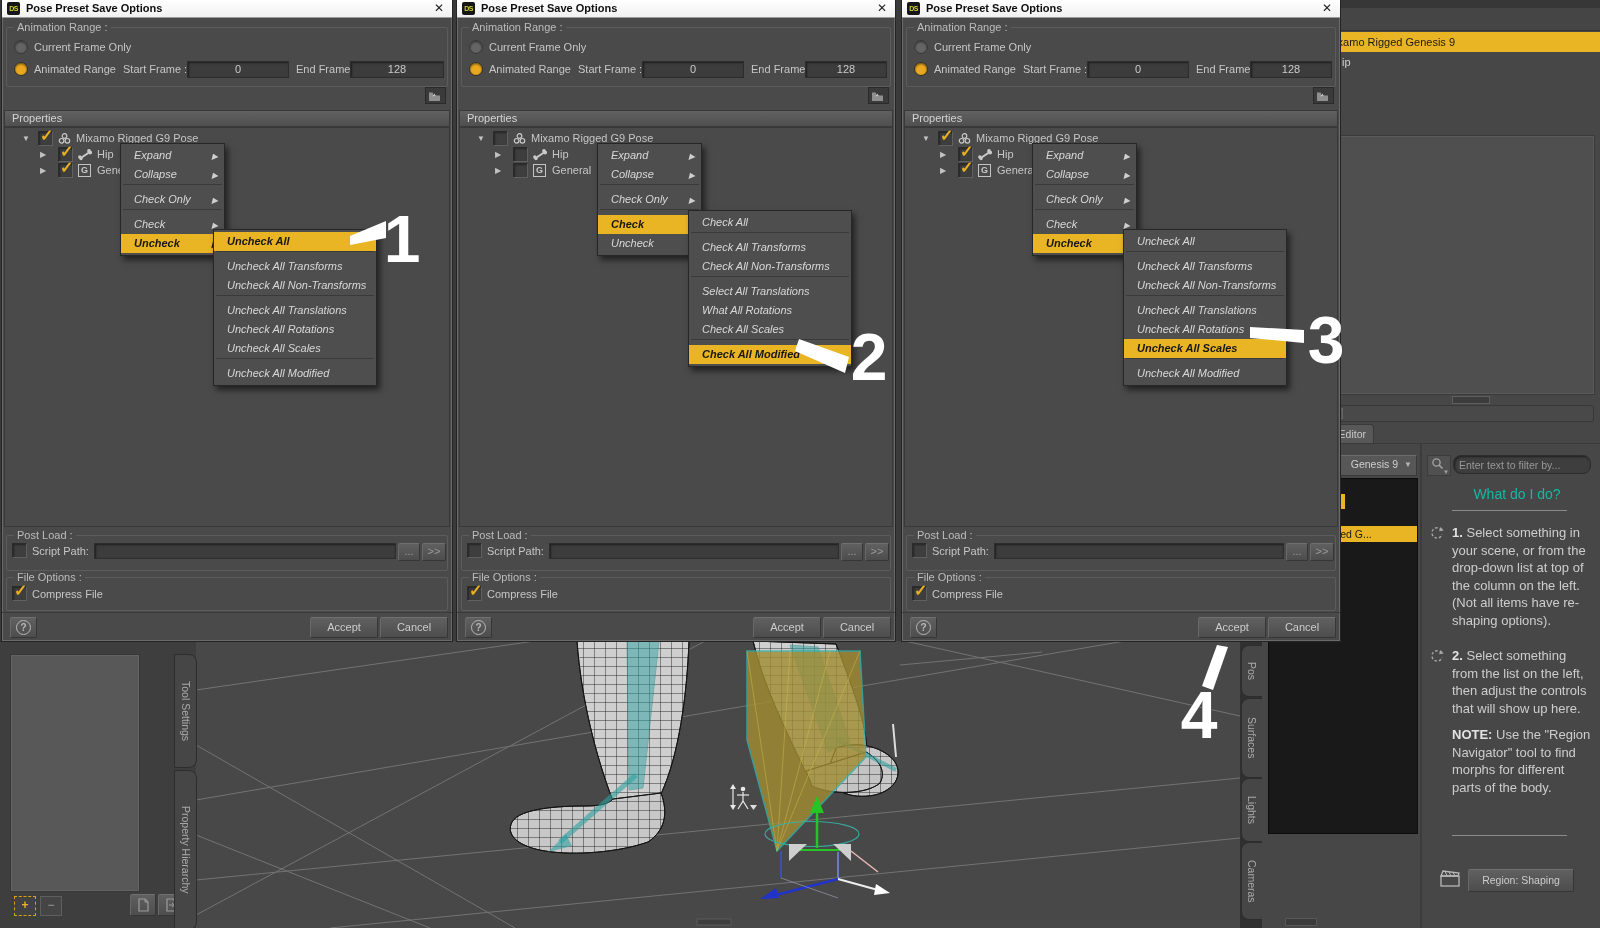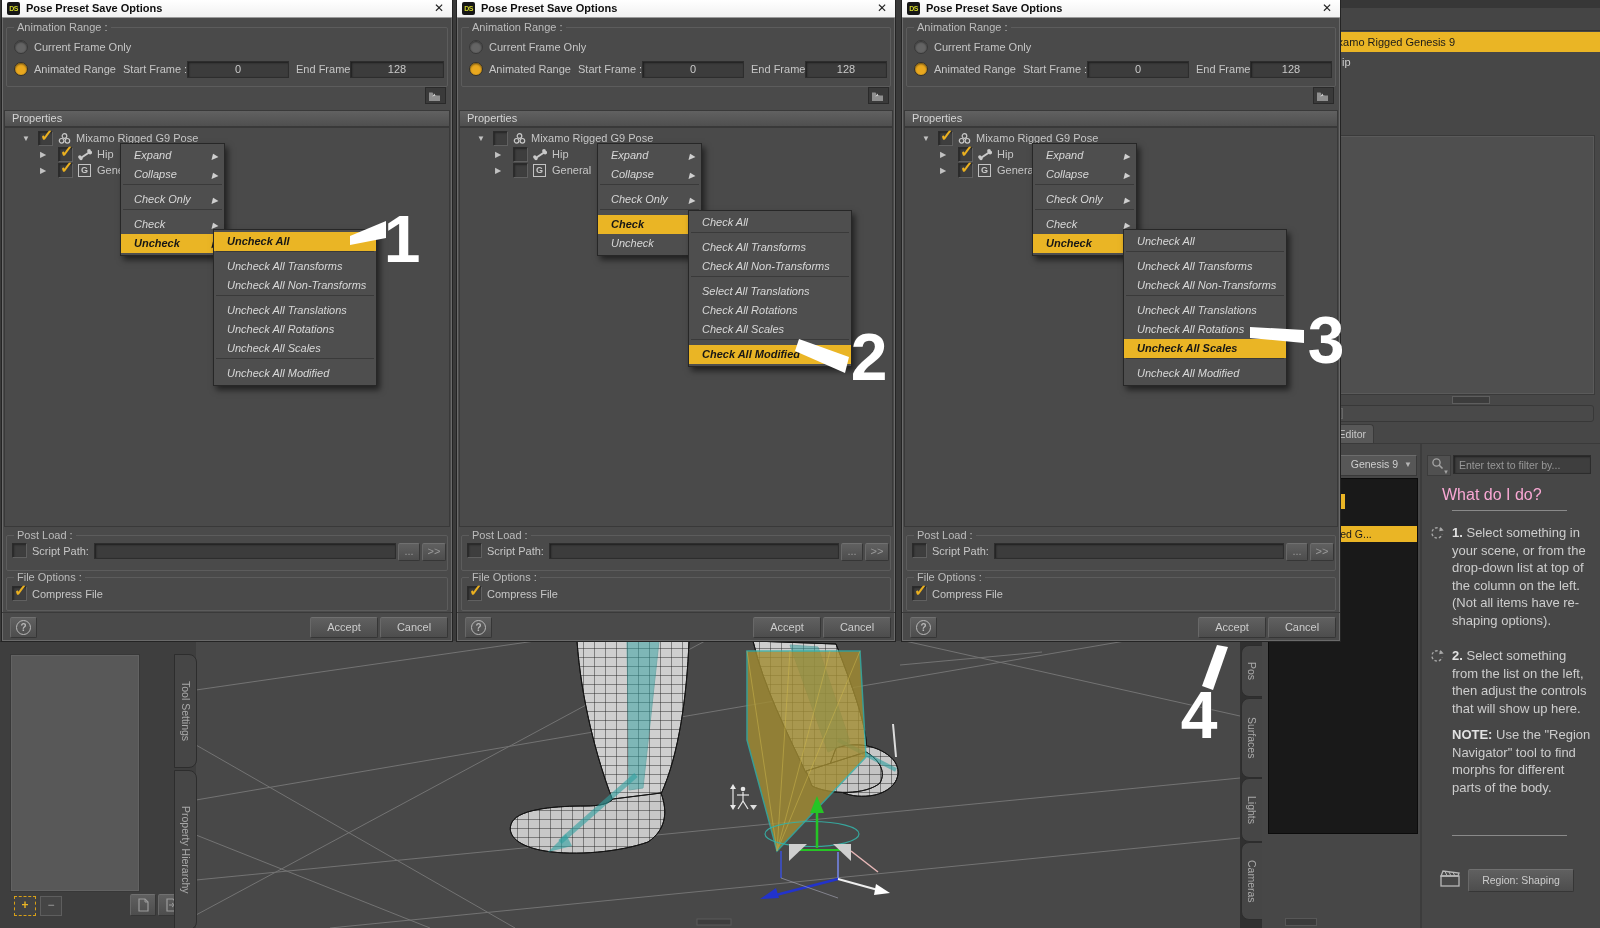--- a/index.html
+++ b/index.html
@@ -185,22 +185,22 @@
     </div>
     <div class="abs" style="left:158px;top:444px;width:2px;bottom:0;background:#3c3c3c;"></div>
 
     <div class="abs" style="left:165px;top:455px;width:22px;height:19px;background:#505050;border:1px solid #3c3c3c;">
       <svg width="16" height="15" viewBox="0 0 16 15" style="margin:1px 0 0 2px;">
           <circle cx="6.5" cy="5.5" r="3.6" fill="none" stroke="#a2a2a2" stroke-width="1.4"></circle>
           <line x1="9" y1="8" x2="12.5" y2="11.5" stroke="#a2a2a2" stroke-width="1.6"></line>
         </svg>
       <span class="abs" style="right:1px;bottom:0;font-size:6px;color:#a2a2a2;">▼</span>
     </div>
-    <input class="abs filter" style="left: 191px; top: 455px; width: 126px; height: 17px;" placeholder="Enter text to filter by...">
-    <div class="abs" style="left:180px;top:486px;width:150px;text-align:left;font-size:16px;color:#f9a8d4;">What do I do?</div>
+    <input class="abs filter" style="left: 191px; top: 455px; width: 126px; height: 17px; border-radius: 8px;" placeholder="Enter text to filter by...">
+    <div class="abs" style="left:180px;top:486px;width:150px;text-align:center;font-size:14px;color:#14b8a6;">What do I do?</div>
     <div class="abs" style="left:190px;top:510px;width:115px;height:1px;background:#8a8a8a;"></div>
     <div id="help-steps">
         <div class="abs" style="left: 168px; top: 526px; width: 14px; height: 14px;"><svg width="14" height="14" viewBox="0 0 14 14">
             <path d="M11.5 4 A5.2 5.2 0 1 0 12.2 8.2" fill="none" stroke="#a8a8a8" stroke-width="1.4" stroke-dasharray="2.5 2"></path>
             <path d="M10.5 1 l3.2 3.4 -4.6 0.8 z" fill="#a8a8a8"></path>
           </svg></div>
         <div class="helptxt abs" style="left: 190px; top: 524px; width: 140px;"><b>1.</b> <span>Select something in your scene, or from the drop-down list at top of the column on the left. (Not all items have re-shaping options).</span></div>
         <div class="abs" style="left: 168px; top: 649px; width: 14px; height: 14px;"><svg width="14" height="14" viewBox="0 0 14 14">
             <path d="M11.5 4 A5.2 5.2 0 1 0 12.2 8.2" fill="none" stroke="#a8a8a8" stroke-width="1.4" stroke-dasharray="2.5 2"></path>
             <path d="M10.5 1 l3.2 3.4 -4.6 0.8 z" fill="#a8a8a8"></path>
@@ -384,21 +384,21 @@
           <div class="mi hl">Check<span class="arr">▶</span></div>
           <div class="mi">Uncheck<span class="arr">▶</span></div>
         </div>
         <div class="menu abs" style="left: 231px; top: 210px; width: 162px; padding: 2px 0px;">
           <div class="mi">Check All</div>
           <div class="msep" style="position: relative;"></div>
           <div class="mi">Check All Transforms</div>
           <div class="mi">Check All Non-Transforms</div>
           <div class="msep" style="position: relative;"></div>
           <div class="mi">Select All Translations</div>
-          <div class="mi">Check All Rotations</div>
+          <div class="mi">What All Rotations</div>
           <div class="mi">Check All Scales</div>
           <div class="msep" style="position: relative;"></div>
           <div class="mi hl">Check All Modified</div>
         </div>
       </div>
       <div class="dlg abs" style="left: 902px; top: 0px; width: 438px; height: 641px;">
         <div class="dlg-body abs" style=""></div>
         <div class="dlg-title abs" style="left: 0px; top: 0px; right: 0px; height: 17px;">
           <div class="ds-ico abs" style="left: 5px; top: 2px; width: 13px; height: 13px;">DS</div>
           <div class="dlg-title-text abs" style="left: 24px; top: 1px;">Pose Preset Save Options</div>

